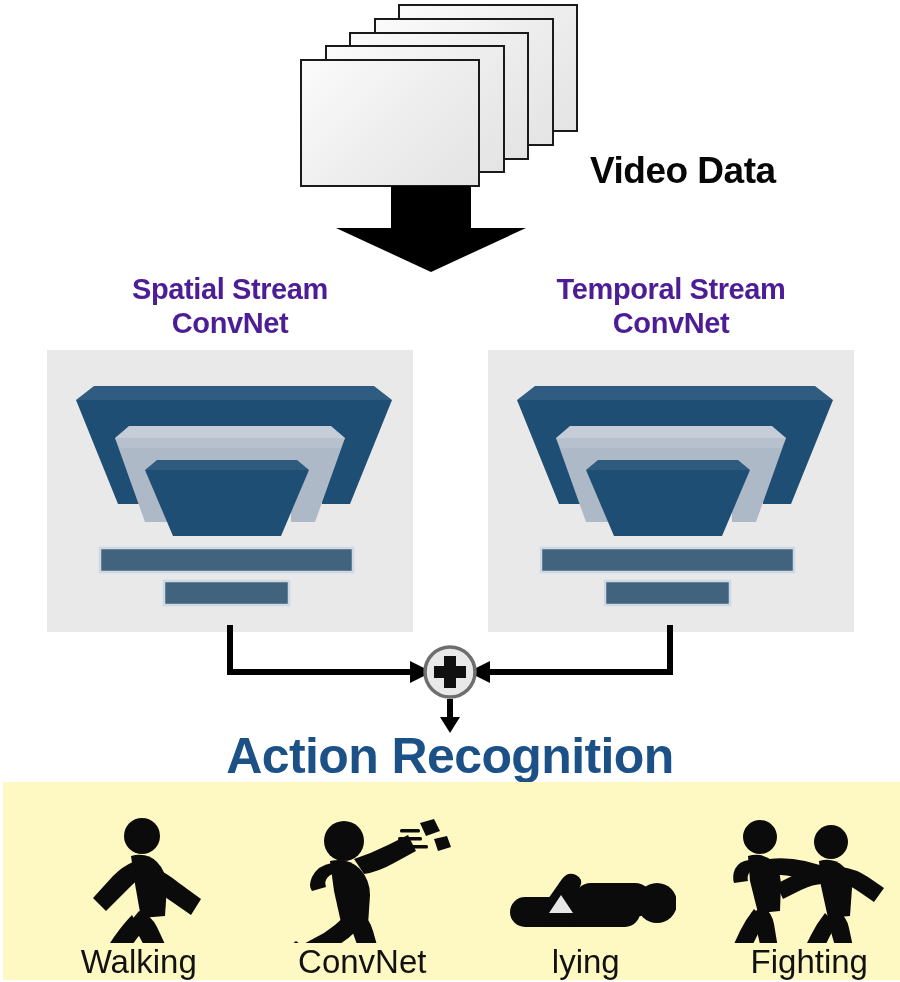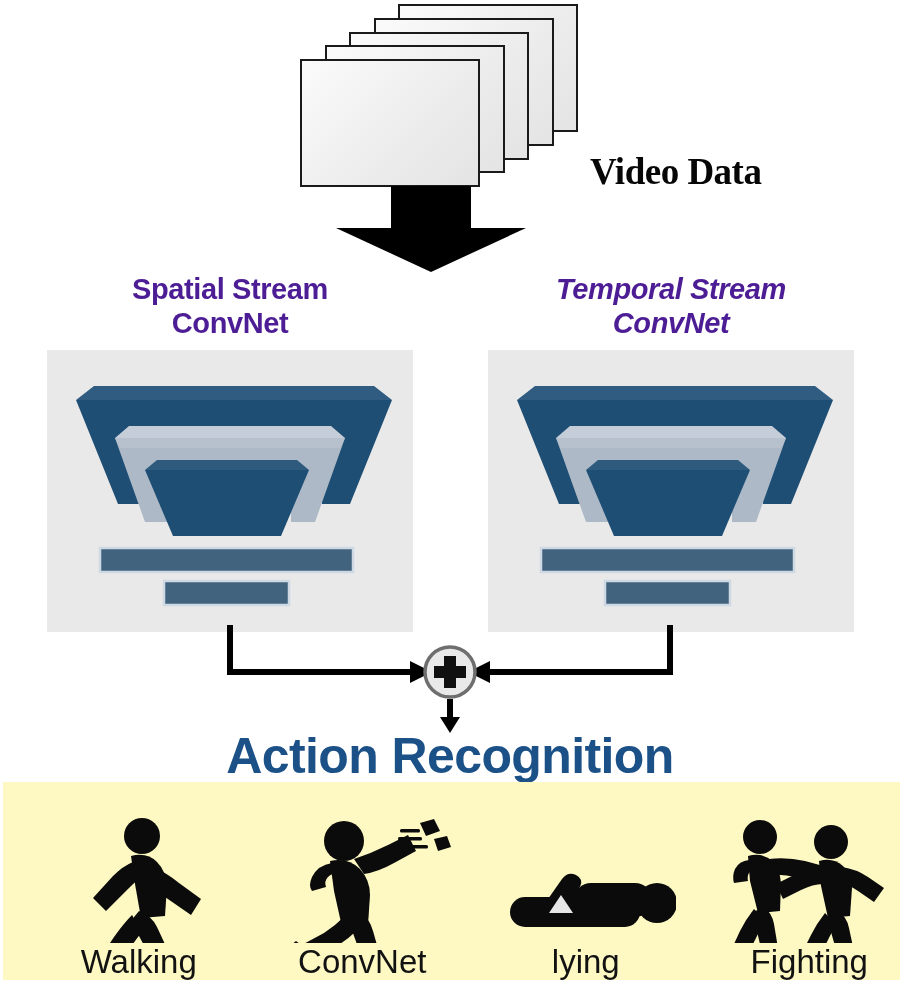--- a/index.html
+++ b/index.html
@@ -47,21 +47,21 @@
     position: absolute;
     text-align: center;
     font-weight: bold;
     font-size: 29px;
     line-height: 1.18;
     color: #4c1d95;
     letter-spacing: -0.4px;
     white-space: pre-line;
   }
   #spatial-title { left: 47px; top: 272px; width: 366px; }
-  #temporal-title { left: 488px; top: 272px; width: 366px; font-style: italic; }
+  #temporal-title { left: 488px; top: 272px; width: 366px; }
 
   
   .convnet-box {
     position: absolute;
     top: 350px;
     width: 366px;
     height: 282px;
     background: #e9e9e9;
   }
   #spatial-box { left: 47px; }
@@ -136,21 +136,21 @@
 <div id="page">
 
   <div id="video-stack">
     <div class="frame" style="left:98px; top:0px;   width:180px; height:128px;"></div>
     <div class="frame" style="left:74px; top:14px;  width:180px; height:128px;"></div>
     <div class="frame" style="left:49px; top:28px;  width:180px; height:128px;"></div>
     <div class="frame" style="left:25px; top:41px;  width:180px; height:128px;"></div>
     <div class="frame" style="left:0px;  top:55px;  width:180px; height:128px;"></div>
   </div>
 
-  <div style="position:absolute; left:590px; top:150px; width:260px;font-family:Liberation Serif, serif;">
+  <div style="position:absolute; left:590px; top:150px; width:260px;">
     <span style="font-size:37px; font-weight:bold; color:#070707; letter-spacing:-0.5px;">Video Data</span>
   </div>
 
   <div id="big-arrow">
     <svg width="190" height="86" viewBox="0 0 190 86" xmlns="http://www.w3.org/2000/svg">
       <polygon points="55,0 135,0 135,42 190,42 95,86 0,42 55,42" fill="#000000"></polygon>
     </svg>
   </div>
 
   <div class="stream-title" id="spatial-title">Spatial Stream

